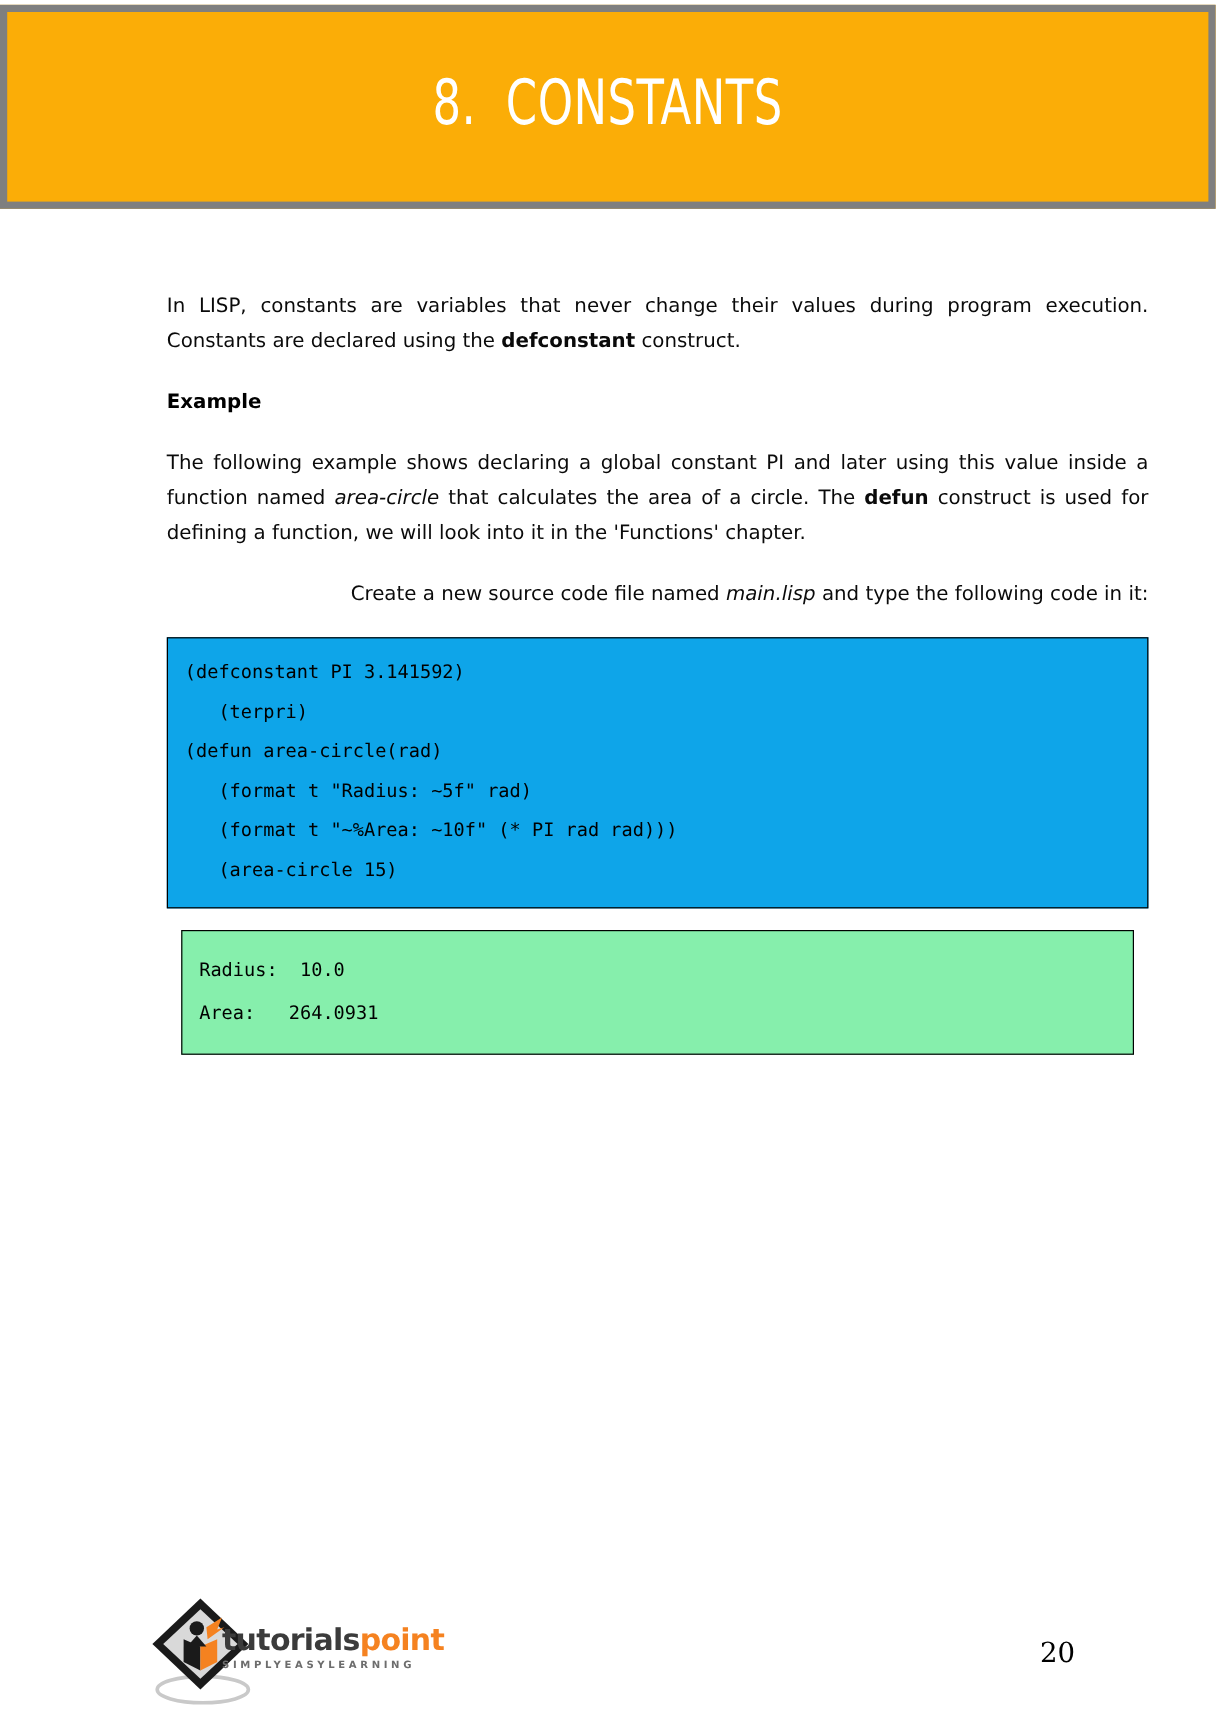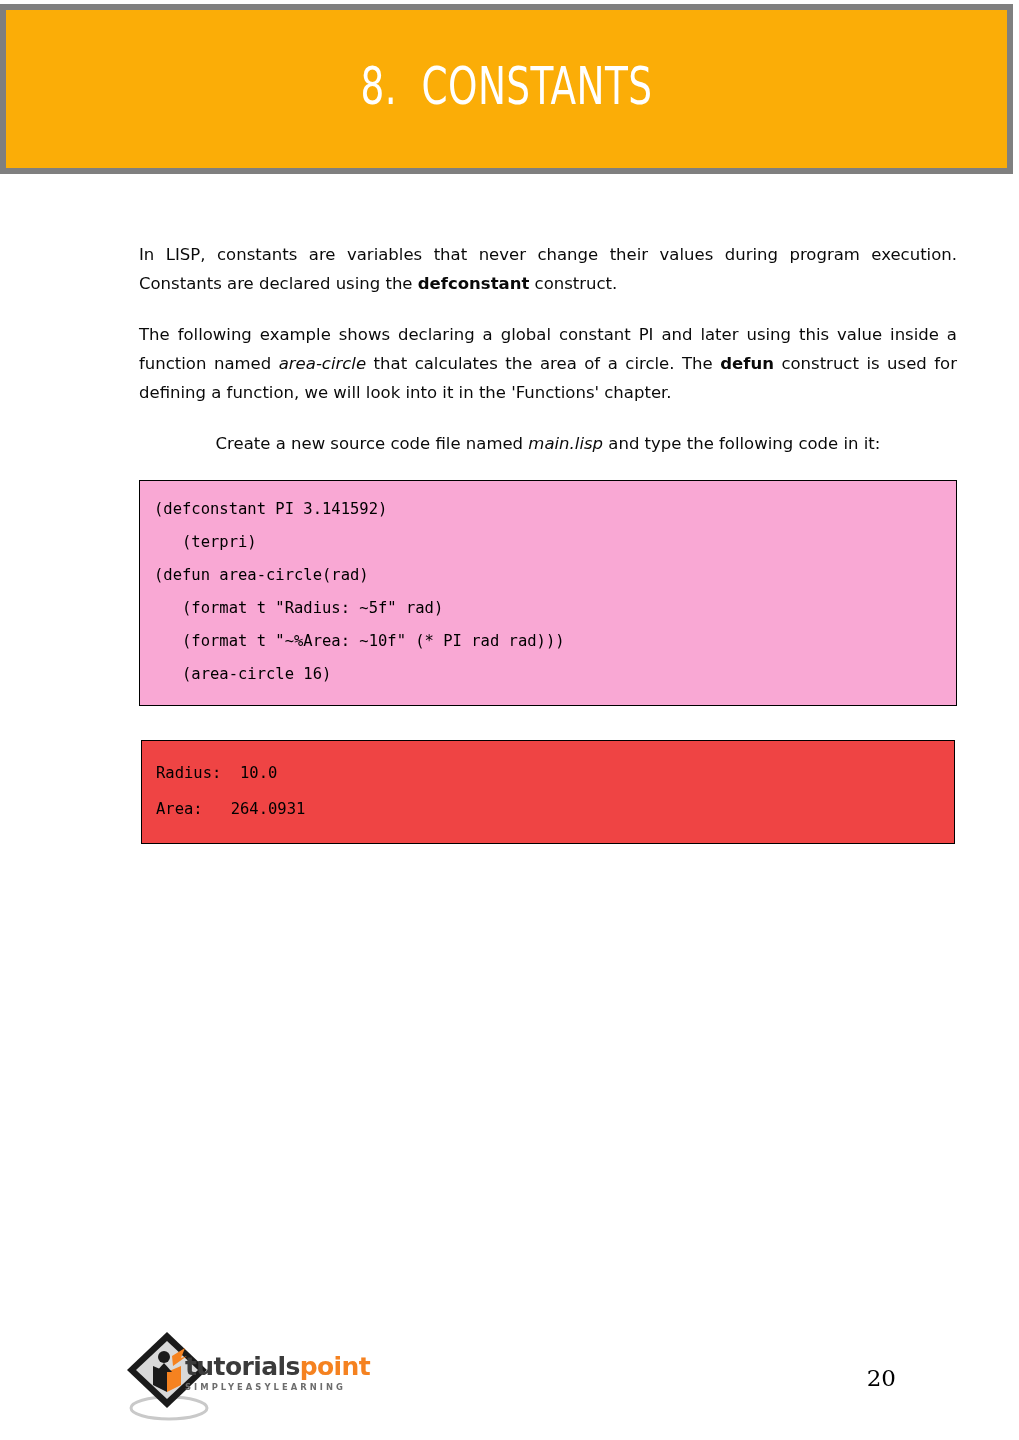--- a/index.html
+++ b/index.html
@@ -53,56 +53,56 @@
 
   p.body-para {
     margin: 0 0 22px 0;
     font-family: "DejaVu Sans", sans-serif;
     font-size: 16.5px;
     line-height: 29px;
     text-align: justify;
     color: #0a0a0a;
   }
   p.body-para.plain {
-    text-align: center;
+    text-align: right;
   }
 
   h2.section-heading {
     margin: 0 0 22px 0;
     font-family: "DejaVu Sans", sans-serif;
     font-size: 16.5px;
     font-weight: bold;
     line-height: 29px;
     color: #000000;
   }
 
   .b { font-weight: bold; }
   .i { font-style: italic; }
 
   
   .code-box {
     border: 1.5px solid #000000;
     box-sizing: border-box;
     padding: 12px 14px 14px 14px;
-    margin: 0 0 34px 0;
-    background: #f9a8d4;
+    margin: 0 0 18px 0;
+    background: #0ea5e9;
   }
   .code-box .code-line {
     font-family: "DejaVu Sans Mono", monospace;
     font-size: 15.5px;
     line-height: 33px;
     white-space: pre;
     color: #000000;
   }
   .output-box {
     border: 1.5px solid #000000;
     box-sizing: border-box;
     padding: 14px 14px 16px 14px;
-    margin: 2px;
-    background: #ef4444;
+    margin: 12px;
+    background: #86efac;
   }
   .output-box .code-line {
     font-family: "DejaVu Sans Mono", monospace;
     font-size: 15.5px;
     line-height: 36px;
     white-space: pre;
     color: #000000;
   }
 
   
@@ -166,32 +166,33 @@
 <body>
 
 <div class="chapter-banner">
   <div class="chapter-title">8.  CONSTANTS</div>
 </div>
 
 <div class="content">
 
   <p class="body-para"><span>In LISP, constants are variables that never change their values during program execution. Constants are declared using the </span><span class="b">defconstant</span><span> construct.</span></p>
 
+  <h2 class="section-heading">Example</h2>
 
   <p class="body-para"><span>The following example shows declaring a global constant PI and later using this value inside a function named </span><span class="i">area-circle</span><span> that calculates the area of a circle. The </span><span class="b">defun</span><span> construct is used for defining a function, we will look into it in the 'Functions' chapter.</span></p>
 
   <p class="body-para plain"><span>Create a new source code file named </span><span class="i">main.lisp</span><span> and type the following code in it:</span></p>
 
   <div class="code-box">
     <div class="code-line">(defconstant PI 3.141592)</div>
     <div class="code-line">   (terpri)</div>
     <div class="code-line">(defun area-circle(rad)</div>
     <div class="code-line">   (format t "Radius: ~5f" rad)</div>
     <div class="code-line">   (format t "~%Area: ~10f" (* PI rad rad)))</div>
-    <div class="code-line">   (area-circle 16)</div>
+    <div class="code-line">   (area-circle 15)</div>
   </div>
 
 
   <div class="output-box">
     <div class="code-line">Radius:  10.0</div>
     <div class="code-line">Area:   264.0931</div>
   </div>
 
 </div>
 

